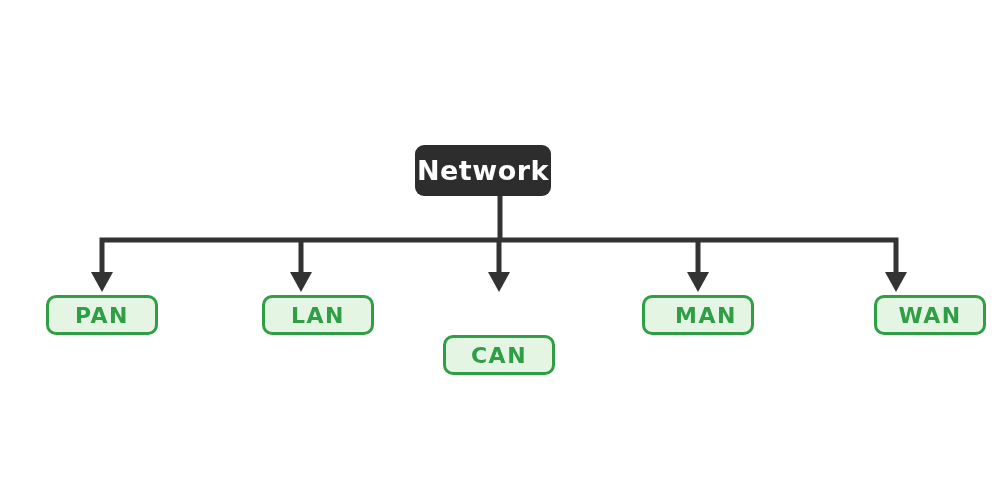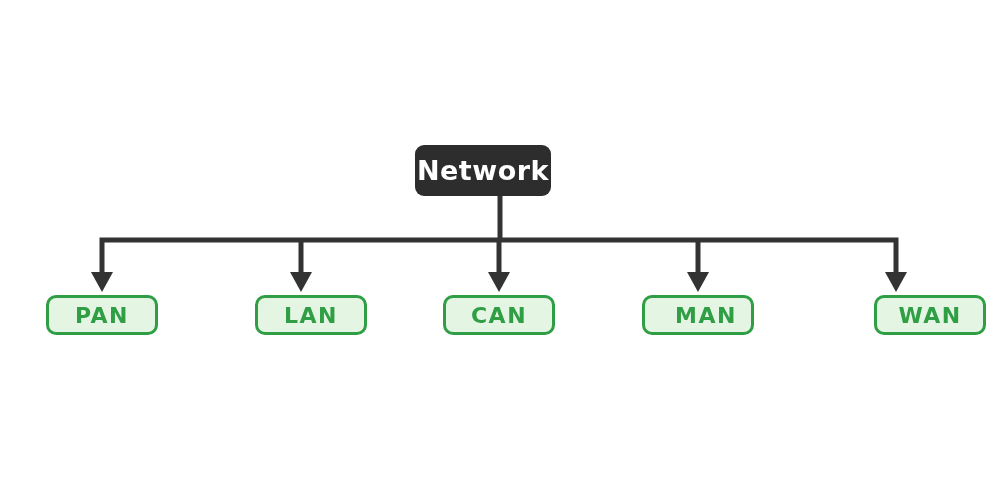--- a/index.html
+++ b/index.html
@@ -59,22 +59,22 @@
     top: 295px;
     width: 112px; height: 40px;
     background: var(--child-bg);
     color: var(--child-text);
     border: 3px solid var(--child-border);
     border-radius: 10px;
     font-size: 22px;
     letter-spacing: 1.5px;
   }
   .node-child.pos-0 { left: 46px; }
-  .node-child.pos-1 { left: 255px; justify-content: center; }
-  .node-child.pos-2 { left: 443px; }
+  .node-child.pos-1 { left: 262px; justify-content: center; }
+  .node-child.pos-2 { left: 443px; margin-top: 40px; }
   .node-child.pos-3 { left: 642px; padding-left: 16px; }
   .node-child.pos-4 { left: 840px; margin-left: 34px; }
 </style>
 </head>
 <body>
 
 <div class="canvas">
 
   <svg class="connector-svg" viewBox="0 0 1000 500" xmlns="http://www.w3.org/2000/svg">
 

